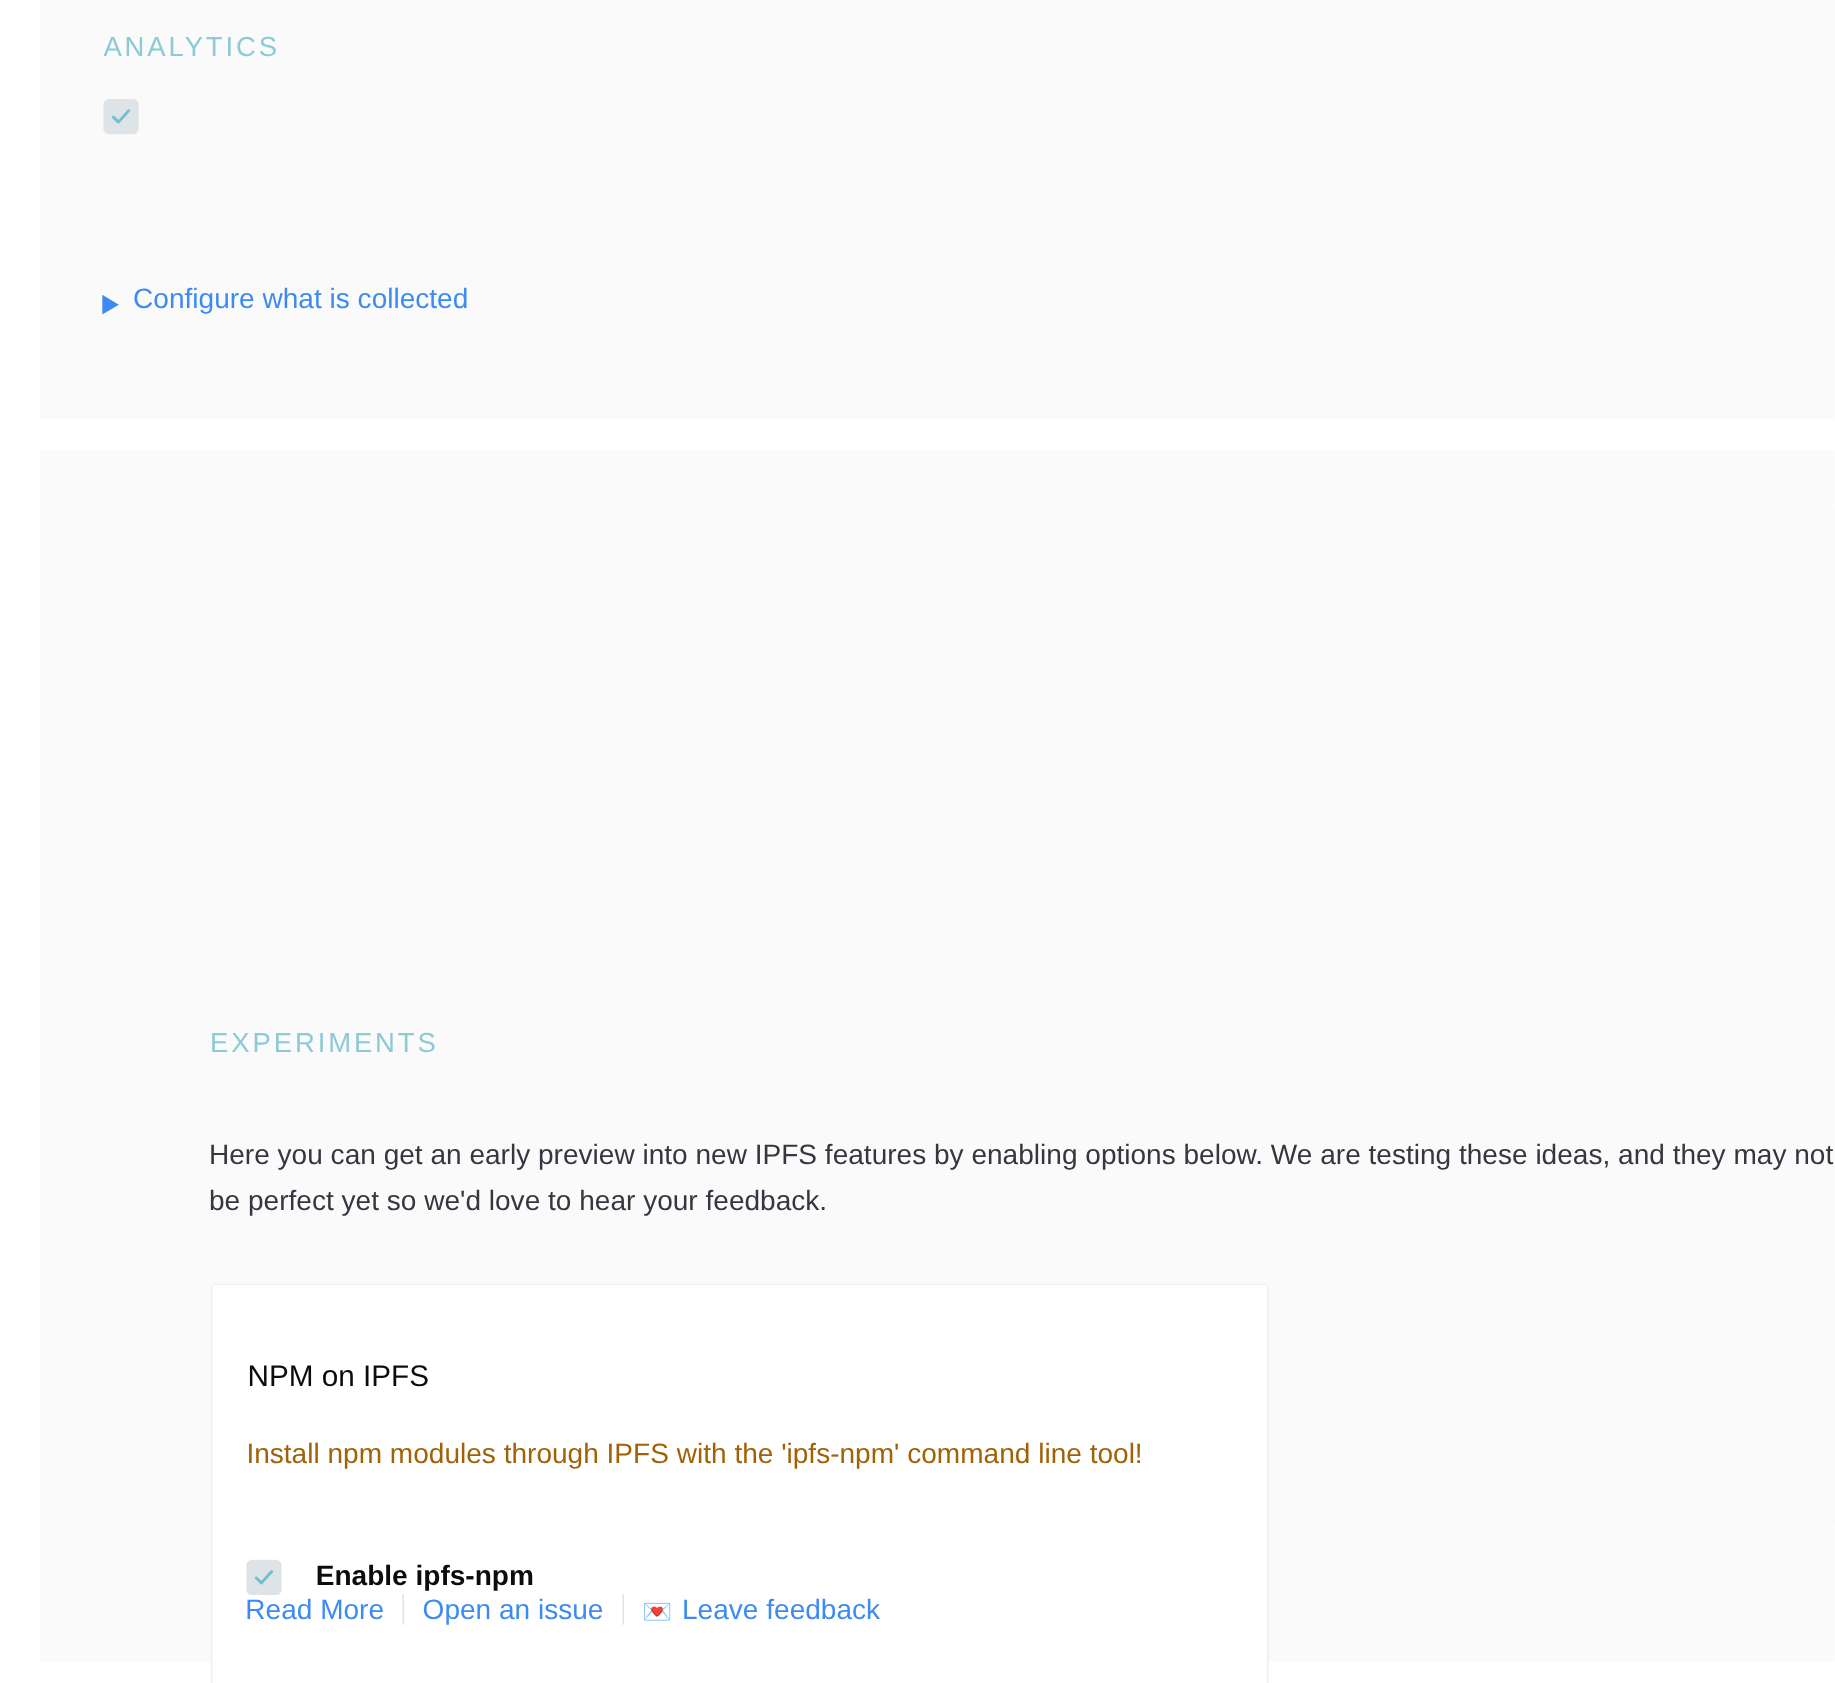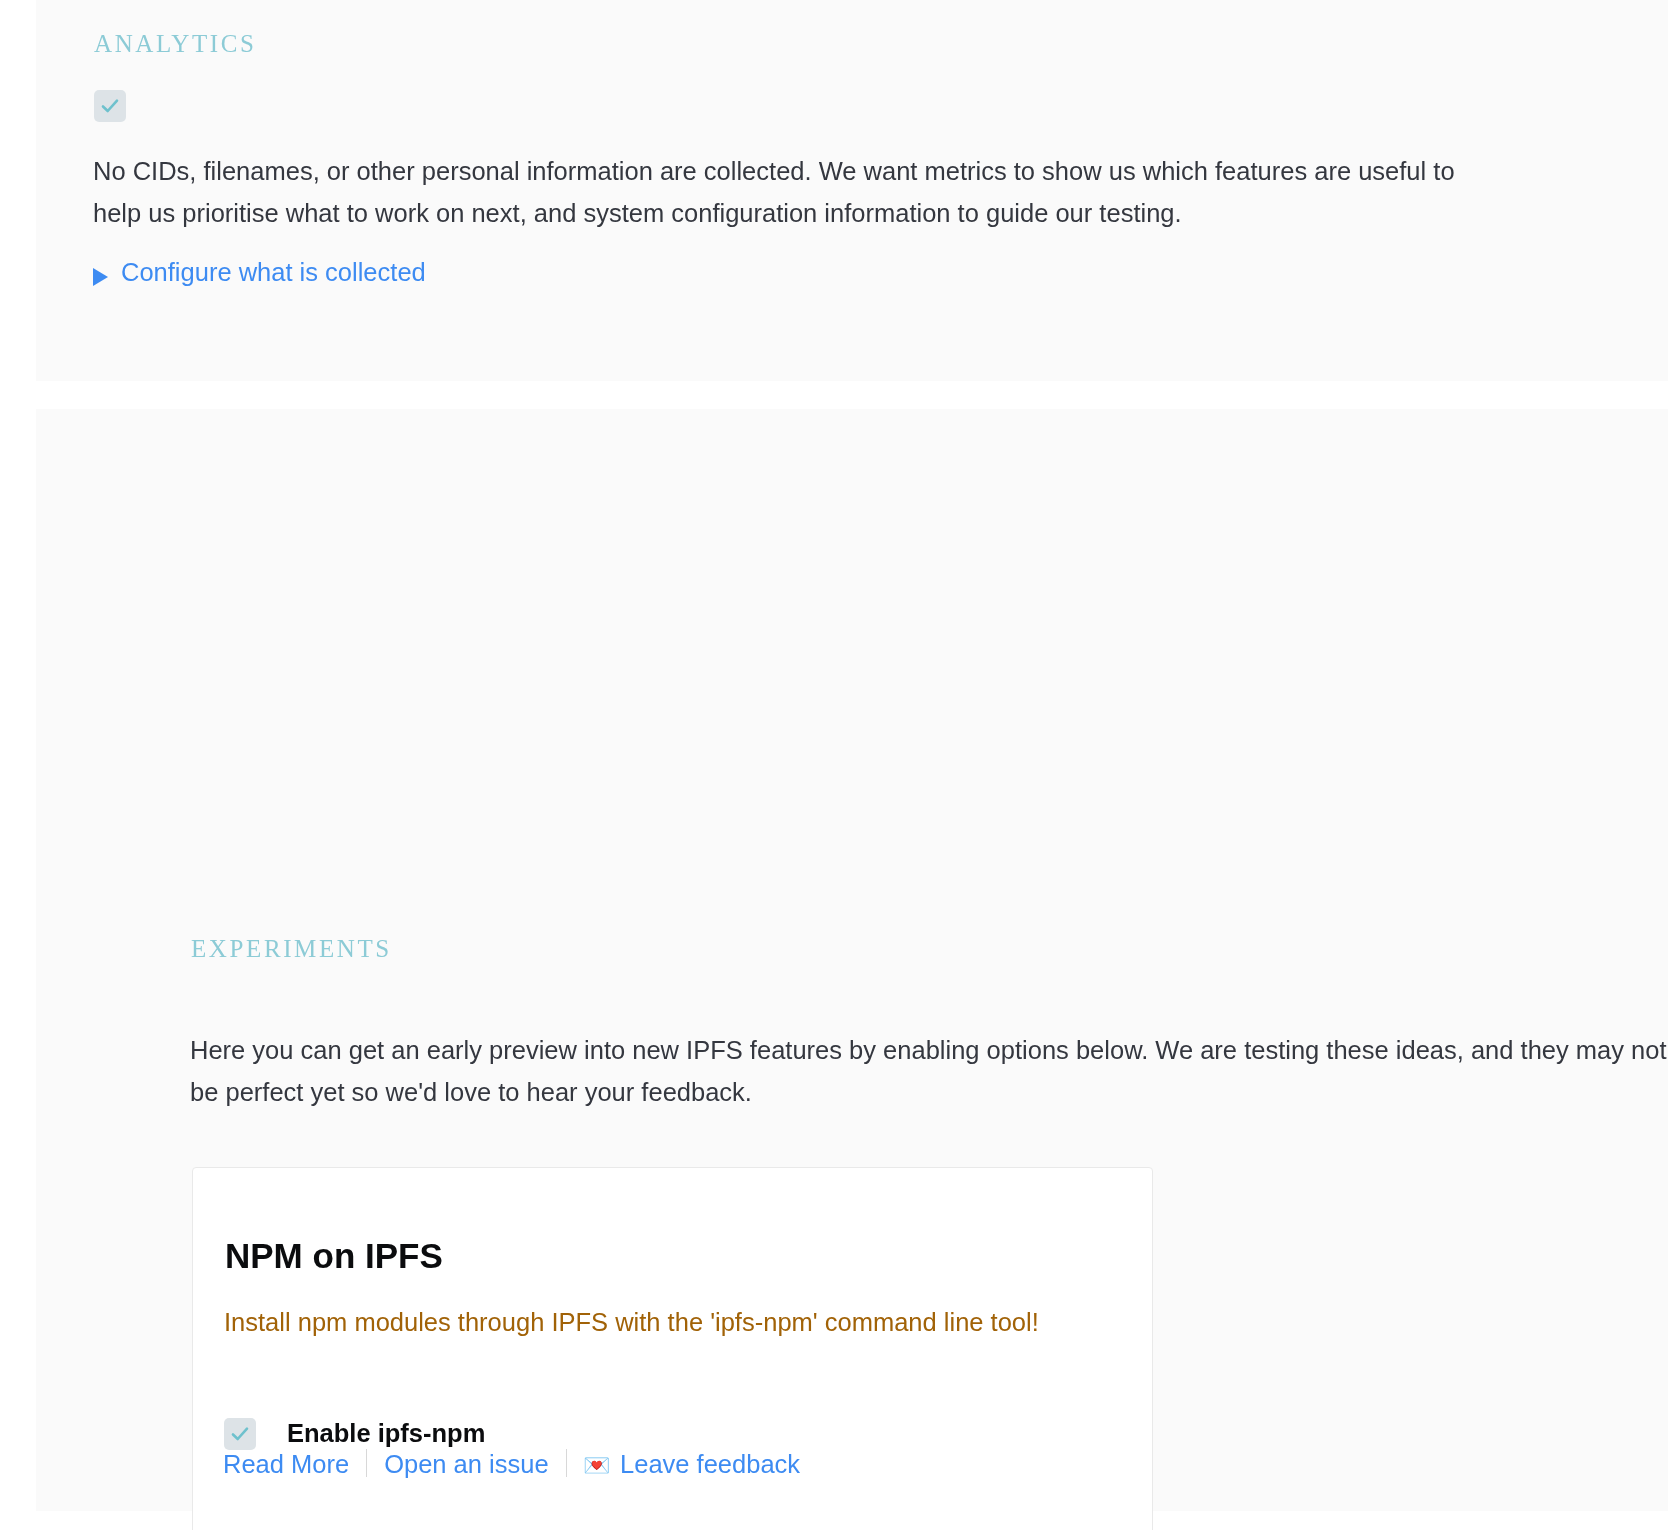--- a/index.html
+++ b/index.html
@@ -38,21 +38,20 @@
   }
 
   
   .section-head {
     color: #8ccbd6;
     font-size: 25px;
     letter-spacing: 2.6px;
     font-weight: 400;
     text-transform: uppercase;
     line-height: 1;
-    font-family: Liberation Serif, serif;
   }
 
   
   .copy {
     color: #34373f;
     font-size: 25.5px;
     line-height: 42px;
     font-weight: 400;
   }
 
@@ -141,22 +140,22 @@
     width: 961px;
     height: 377px;
     background: #ffffff;
     border: 1px solid #e9e9e9;
     border-radius: 4px;
   }
   .exp-title {
     position: absolute;
     left: 32px;
     top: 70px;
-    font-size: 35px;
-    font-weight: bold;
+    font-size: 27px;
+    font-weight: normal;
     color: #0b0c0e;
     line-height: 1;
   }
   .exp-desc {
     position: absolute;
     left: 31px;
     top: 142px;
     font-size: 25.5px;
     color: #a16207;
     line-height: 1;
@@ -196,21 +195,20 @@
   <div class="section-head" id="analytics-heading">Analytics</div>
 
   <div class="cb-row" id="analytics-checkbox-row">
     <span class="checkbox">
       <svg width="22" height="22" viewBox="0 0 22 22">
         <path d="M4 11.5 L8.7 16 L18 5.6" fill="none" stroke="#6ec1cd" stroke-width="2.6" stroke-linecap="round" stroke-linejoin="round"></path>
       </svg>
     </span>
   </div>
 
-  <p class="copy" id="analytics-note" style="margin:0;">No CIDs, filenames, or other personal information are collected. We want metrics to show us which features are useful to help us prioritise what to work on next, and system configuration information to guide our testing.</p>
 
   <div id="analytics-configure">
     <span class="disclosure-triangle"></span>
     <a class="link">Configure what is collected</a>
   </div>
 
 </section>
 
 <div class="gap"></div>
 

